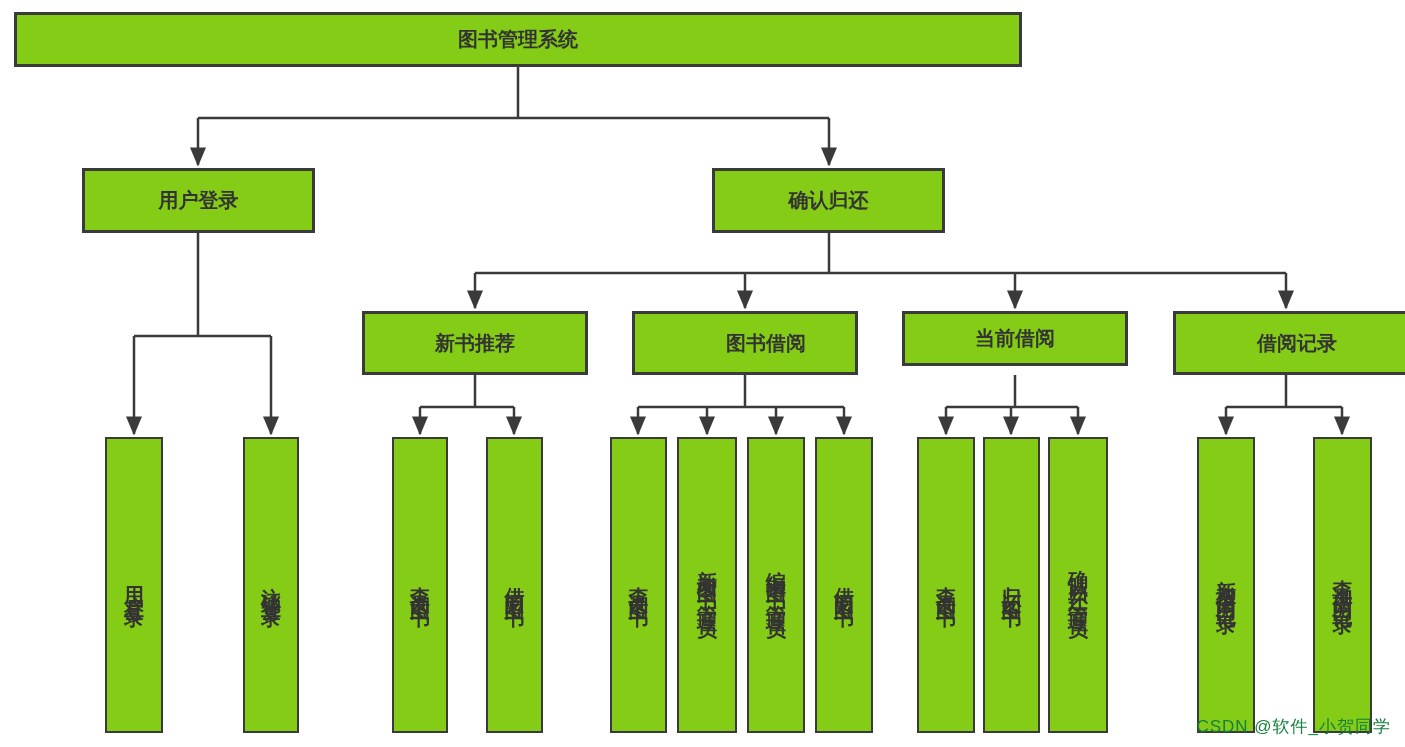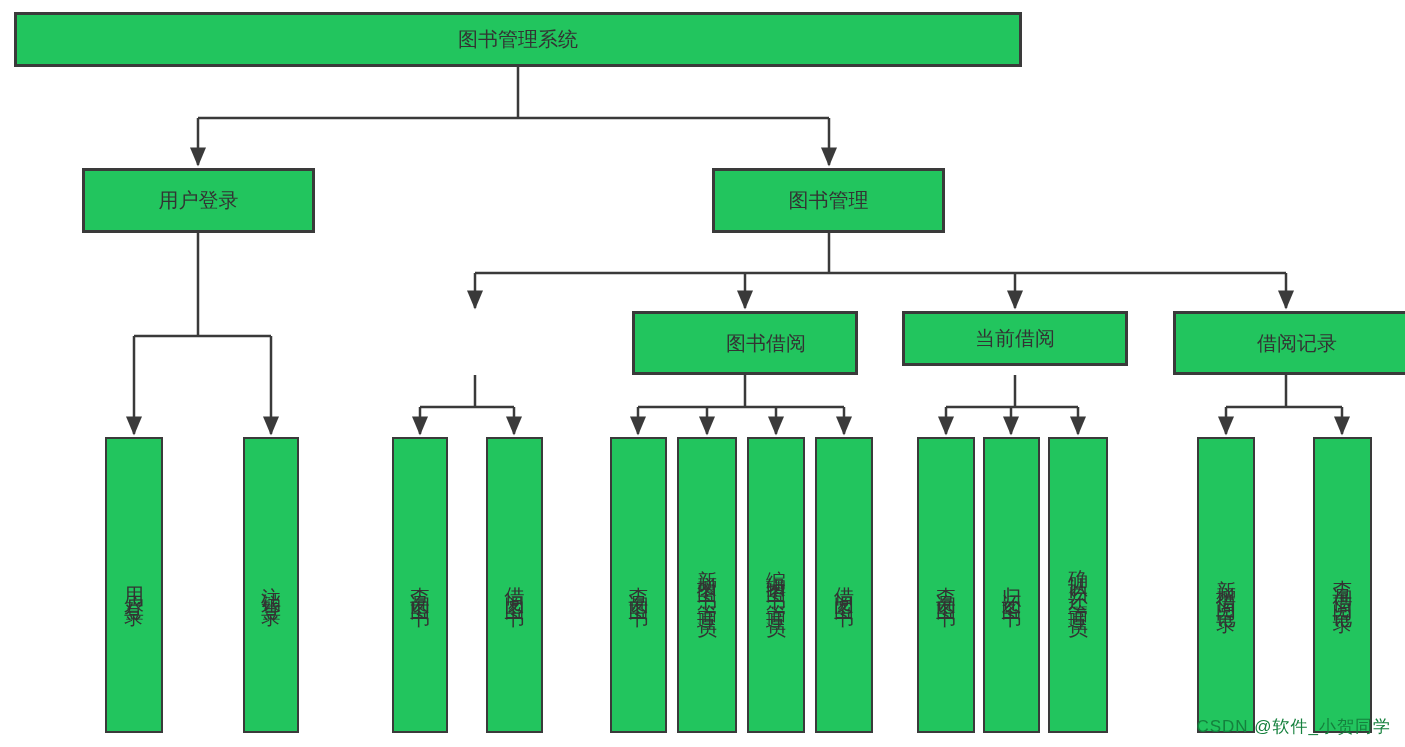--- a/index.html
+++ b/index.html
@@ -7,28 +7,29 @@
     position:relative;
     width:1405px;height:747px;
     background:#ffffff;
     font-family:"Liberation Sans","DejaVu Sans",sans-serif;
     overflow:hidden;
   }
   .wires{position:absolute;left:0;top:0;z-index:1;}
   .box{
     position:absolute;
     box-sizing:border-box;
-    background:#22c55e;
+    background:#84cc16;
     border:3px solid #3a3a3a;
     color:#333333;
     display:flex;align-items:center;justify-content:center;
     font-size:20px;
     z-index:2;
     text-align:center;
     line-height:1.25;
+    font-weight:bold;
   }
   .leaf{
     border-width:2px;
     writing-mode:vertical-rl;
     text-orientation:mixed;
     letter-spacing:7px;
     font-size:20px;
     padding:8px 0;
   }
   
@@ -101,22 +102,23 @@
       <line x1="1011" y1="407" x2="1011" y2="434" marker-end="url(#arrow)"></line>
       <line x1="1078" y1="407" x2="1078" y2="434" marker-end="url(#arrow)"></line>
       <line x1="1226" y1="407" x2="1226" y2="434" marker-end="url(#arrow)"></line>
       <line x1="1342" y1="407" x2="1342" y2="434" marker-end="url(#arrow)"></line>
     </g>
   </svg>
 
   <div class="box p-root">图书管理系统</div>
 
   <div class="box p-userlogin">用户登录</div>
-  <div class="box p-bookmgmt">图书管理</div>
+  <div class="box p-bookmgmt">确认归还</div>
 
+  <div class="box p-newbook">新书推荐</div>
   <div class="box p-bookborrow">图书借阅</div>
   <div class="box p-currentborrow">当前借阅</div>
   <div class="box p-borrowrecords">借阅记录</div>
 
   <div class="box leaf p-leaf-userlogin">用户登录</div>
   <div class="box leaf p-leaf-logout">注销登录</div>
 
   <div class="box leaf p-leaf-nb-query">查询图书</div>
   <div class="box leaf p-leaf-nb-borrow">借阅图书</div>
 

